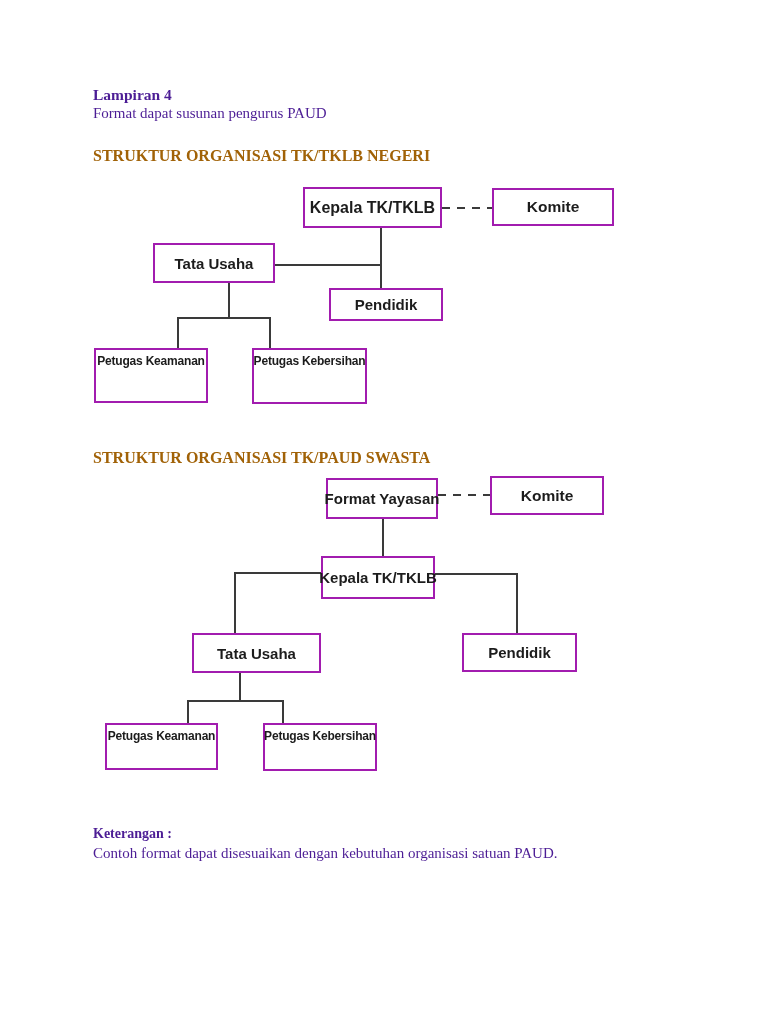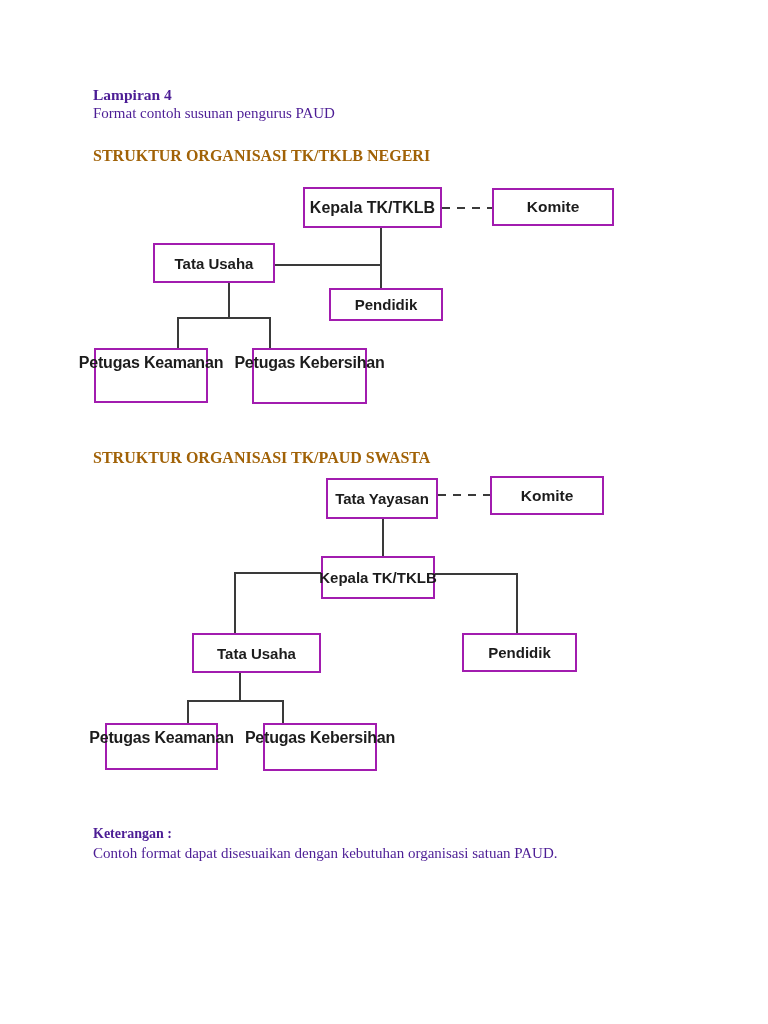--- a/index.html
+++ b/index.html
@@ -36,21 +36,21 @@
     font-weight: bold;
     font-size: 15px;
     color: #1c1c1c;
     text-align: center;
     white-space: nowrap;
     line-height: 1;
   }
   .org-box.text-top {
     align-items: flex-start;
     padding-top: 5px;
-    font-size: 16px;
+    font-size: 12px;
     letter-spacing: -0.2px;
   }
   svg.connectors {
     position: absolute;
     left: 0; top: 0;
     pointer-events: none;
   }
   svg.connectors line {
     stroke: #3a3a3a;
     stroke-width: 2;
@@ -58,21 +58,21 @@
   svg.connectors line.dashed {
     stroke-dasharray: 8 7;
   }
 </style>
 </head>
 <body>
 
 <div class="page">
 
   <div class="abs serif body-text" style="left:93px; top:86px; font-weight:bold; font-size:15.5px;">Lampiran 4</div>
-  <div class="abs serif body-text" style="left:93px; top:105px;">Format contoh susunan pengurus PAUD</div>
+  <div class="abs serif body-text" style="left:93px; top:105px;">Format dapat susunan pengurus PAUD</div>
 
   <div class="abs heading" style="left:93px; top:147px;">STRUKTUR ORGANISASI TK/TKLB NEGERI</div>
 
   <svg class="connectors" width="768" height="1024" viewBox="0 0 768 1024">
 
     <line class="dashed" x1="442" y1="208" x2="492" y2="208"></line>
     <line x1="381" y1="228" x2="381" y2="289"></line>
     <line x1="275" y1="265" x2="382" y2="265"></line>
     <line x1="229" y1="283" x2="229" y2="319"></line>
     <line x1="177" y1="318" x2="271" y2="318"></line>
@@ -106,21 +106,21 @@
   <div class="org-box text-top" style="left:94px; top:348px; width:114px; height:55px;">
     <span>Petugas Keamanan</span>
   </div>
   <div class="org-box text-top" style="left:252px; top:348px; width:115px; height:56px;">
     <span>Petugas Kebersihan</span>
   </div>
 
   <div class="abs heading" style="left:93px; top:449px;">STRUKTUR ORGANISASI TK/PAUD SWASTA</div>
 
   <div class="org-box" style="left:326px; top:478px; width:112px; height:41px;">
-    <span>Tata Yayasan</span>
+    <span>Format Yayasan</span>
   </div>
   <div class="org-box" style="left:490px; top:476px; width:114px; height:39px; font-size:15.5px;">
     <span>Komite</span>
   </div>
   <div class="org-box" style="left:321px; top:556px; width:114px; height:43px;">
     <span>Kepala TK/TKLB</span>
   </div>
   <div class="org-box" style="left:192px; top:633px; width:129px; height:40px;">
     <span>Tata Usaha</span>
   </div>

